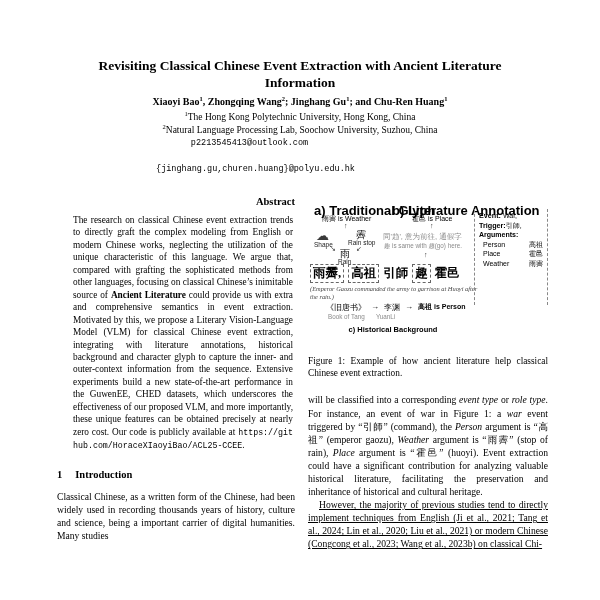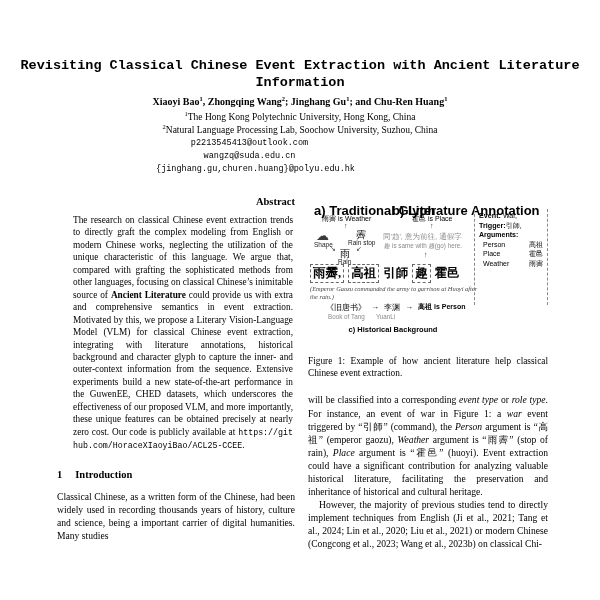--- a/index.html
+++ b/index.html
@@ -1,37 +1,37 @@
 <!DOCTYPE html>
 <html><head>
 <meta charset="utf-8">
 <style>
   html,body{margin:0;padding:0;}
   .page{position:relative;width:600px;height:600px;background:#ffffff;overflow:hidden;
         font-family:"Liberation Serif",serif;color:#000;}
   
   .title{position:absolute;top:57px;left:0;width:600px;text-align:center;
-         font-weight:bold;font-size:13.5px;line-height:17px;font-family:Liberation Mono, monospace;}
+         font-weight:bold;font-size:13.5px;line-height:17px;}
   .authors{position:absolute;top:95px;left:0;width:600px;text-align:center;
            font-weight:bold;font-size:10px;}
   .affil{position:absolute;left:0;width:600px;text-align:center;font-size:9.5px;}
   .affil1{top:110px;} .affil2{top:123px;}
   .email{position:absolute;left:0;width:499px;text-align:center;
          font-family:"Liberation Mono",monospace;font-size:8.5px;}
   .em1{top:138px;} .em2{top:151px;} .em3{top:164px;padding-left:6px;}
   sup{font-size:6.5px;}
   
   .leftcol{position:absolute;left:57px;top:196px;width:238px;}
   .rightcol{position:absolute;left:308px;top:203px;width:240px;}
   .abs-head{text-align:right;font-weight:bold;font-size:10.5px;margin-bottom:7px;}
   .abs-body{margin:0 2px 0 16px;font-size:9.3px;line-height:12.45px;text-align:justify;}
   .abs-body .mono{font-family:"Liberation Mono",monospace;font-size:8.3px;word-break:break-all;}
   .sec-head{display:flex;gap:13px;font-weight:bold;font-size:10.5px;margin:16px 0 10px 0;}
   .para{font-size:9.6px;line-height:13.1px;text-align:justify;margin:0;}
-  .indent{text-indent:11px;}
+  .indent{text-indent:11px;text-decoration:underline;}
   
   .figure{position:relative;width:240px;height:142px;font-family:"Liberation Sans",sans-serif;}
   .flabel{position:absolute;font-weight:bold;font-size:13px;}
   .fnote{position:absolute;font-size:7px;}
   .farrow{position:absolute;font-size:7px;color:#333;}
   .glyph{position:absolute;font-size:10px;font-family:"Liberation Serif",serif;}
   .glabel{position:absolute;font-size:6.5px;color:#222;}
   .cloud{position:absolute;font-size:13px;color:#3a3a3a;line-height:10px;}
   .ann-cn{position:absolute;font-size:7.5px;color:#8a8a8a;}
   .ann-en{position:absolute;font-size:6.3px;color:#8a8a8a;}
@@ -63,21 +63,20 @@
 <div class="page">
 
   <div class="title">
     <div>Revisiting Classical Chinese Event Extraction with Ancient Literature</div>
     <div>Information</div>
   </div>
   <div class="authors">Xiaoyi Bao<sup>1</sup>, Zhongqing Wang<sup>2</sup>; Jinghang Gu<sup>1</sup>; and Chu-Ren Huang<sup>1</sup></div>
   <div class="affil affil1"><sup>1</sup>The Hong Kong Polytechnic University, Hong Kong, China</div>
   <div class="affil affil2"><sup>2</sup>Natural Language Processing Lab, Soochow University, Suzhou, China</div>
   <div class="email em1">p2213545413@outlook.com</div>
-  <div class="email em2">wangzq@suda.edu.cn</div>
   <div class="email em3">{jinghang.gu,churen.huang}@polyu.edu.hk</div>
 
   <div class="leftcol">
     <div class="abs-head">Abstract</div>
     <div class="abs-body">The research on classical Chinese event extraction trends to directly graft the complex modeling from English or modern Chinese works, neglecting the utilization of the unique characteristic of this language. We argue that, compared with grafting the sophisticated methods from other languages, focusing on classical Chinese’s inimitable source of <b>Ancient Literature</b> could provide us with extra and comprehensive semantics in event extraction. Motivated by this, we propose a Literary Vision-Language Model (VLM) for classical Chinese event extraction, integrating with literature annotations, historical background and character glyph to capture the inner- and outer-context information from the sequence. Extensive experiments build a new state-of-the-art performance in the GuwenEE, CHED datasets, which underscores the effectiveness of our proposed VLM, and more importantly, these unique features can be obtained precisely at nearly zero cost. Our code is publicly available at <span class="mono">https://github.com/HoraceXIaoyiBao/ACL25-CCEE</span>.</div>
     <div class="sec-head">
       <span>1</span>
       <span>Introduction</span>
     </div>
     <p class="para">Classical Chinese, as a written form of the Chinese, had been widely used in recording thousands years of history, culture and science, being a important carrier of digital humanities. Many studies</p>

